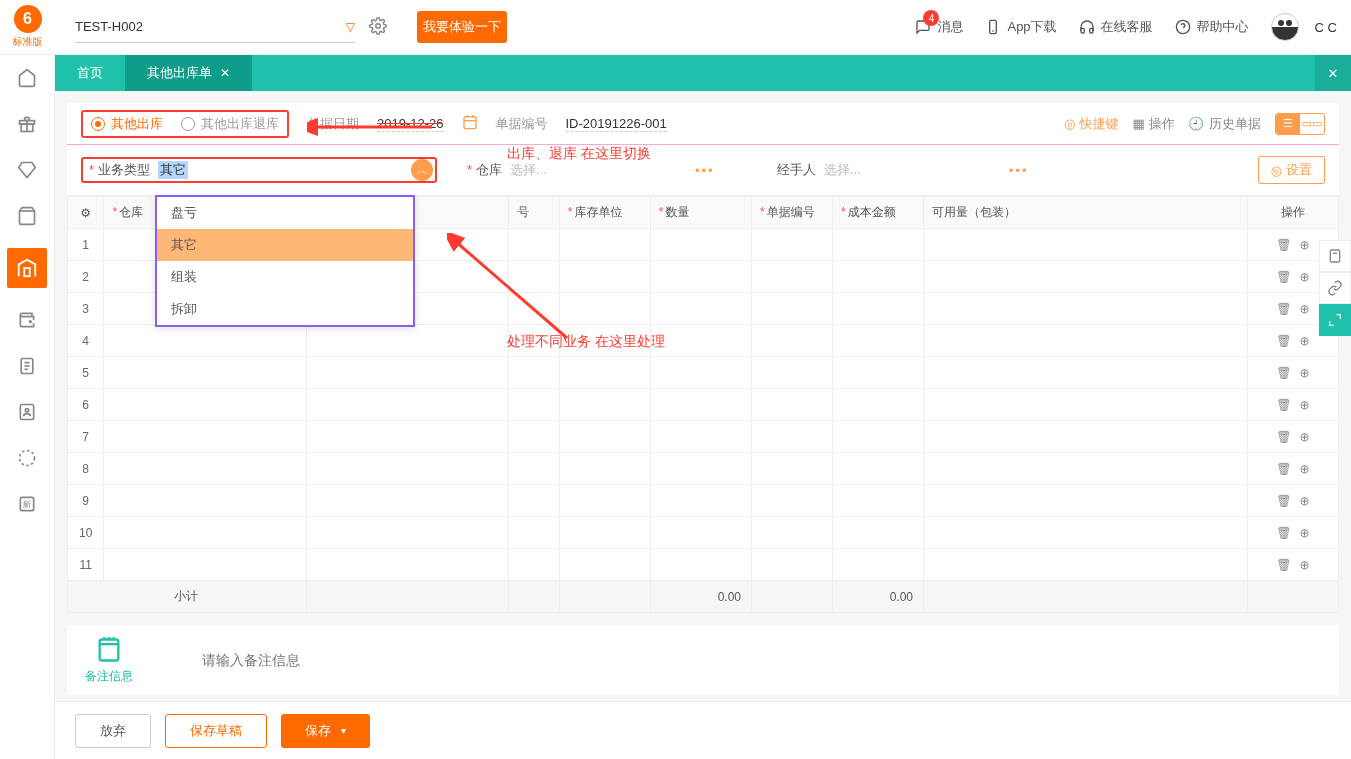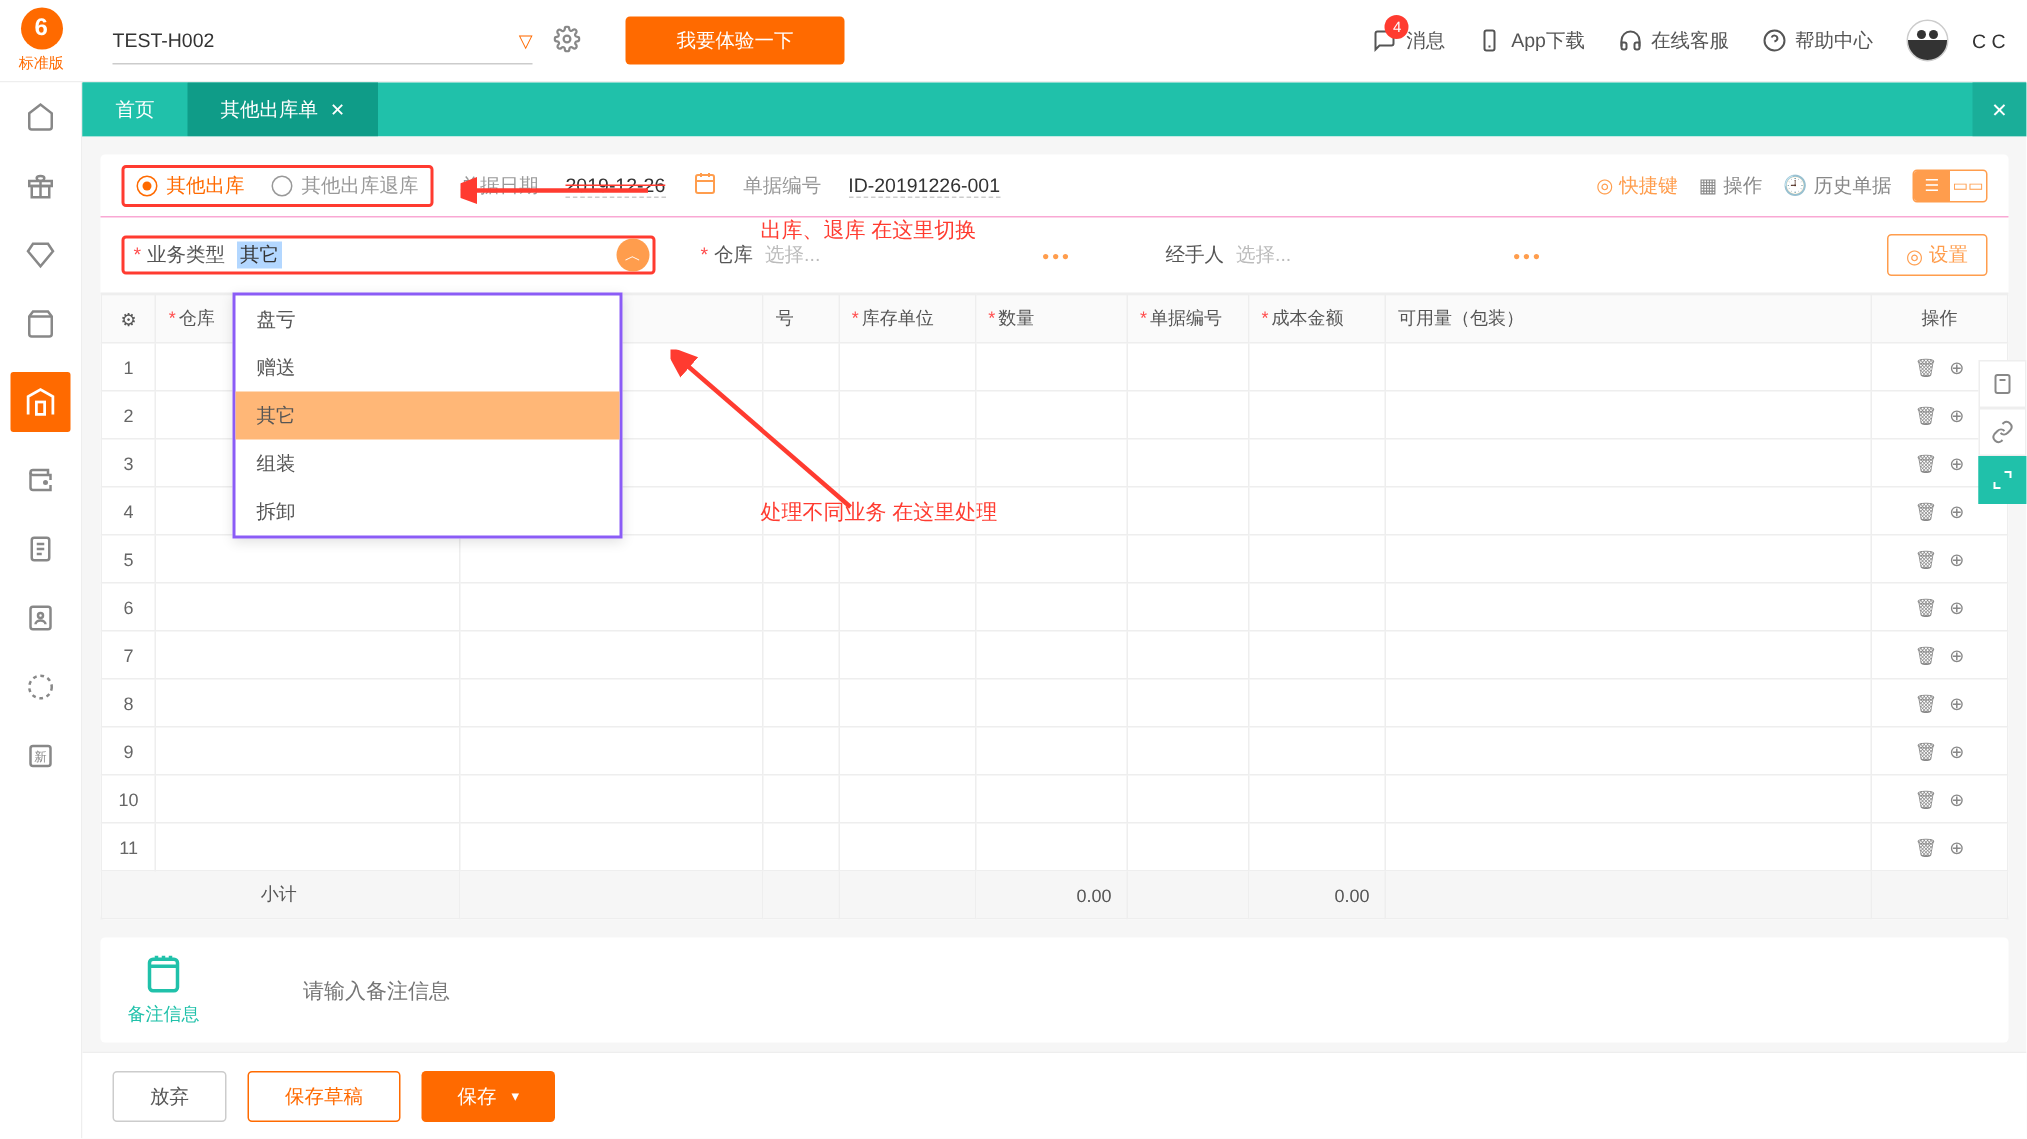--- a/index.html
+++ b/index.html
@@ -7,21 +7,21 @@
 body { width:1351px; height:759px; position:relative; overflow:hidden; }
 
 
 .topbar { height:55px; border-bottom:1px solid #eee; display:flex; align-items:center; padding:0 14px 0 0; }
 .logo-wrap { width:55px; display:flex; flex-direction:column; align-items:center; justify-content:center; gap:2px; }
 .logo-circle { width:28px; height:28px; border-radius:50%; background:#ff6a00; display:flex; align-items:center; justify-content:center; color:#fff; font-weight:bold; font-size:16px; }
 .logo-sub { font-size:10px; color:#ff6a00; }
 .tenant { width:280px; height:32px; margin-left:20px; border-bottom:1px solid #ccc; display:flex; align-items:center; justify-content:space-between; color:#333; }
 .tenant-chev { color:#ff6a00; font-size:12px; }
 .gear-top { margin-left:14px; color:#888; }
-.exp-btn { margin-left:30px; height:32px; padding:0 34px; background:#ff6a00; color:#fff; border-radius:3px; display:inline-flex; align-items:center; }
+.exp-btn { margin-left:30px; height:32px; padding:0 6px; background:#ff6a00; color:#fff; border-radius:3px; display:inline-flex; align-items:center; }
 .top-spacer { flex:1; }
 .top-item { display:inline-flex; align-items:center; gap:6px; margin-left:22px; color:#555; position:relative; }
 .top-item svg { width:16px; height:16px; }
 .badge { position:absolute; top:-8px; left:8px; min-width:16px; height:16px; border-radius:8px; background:#ff3b30; color:#fff; font-size:10px; display:flex; align-items:center; justify-content:center; padding:0 2px; }
 .avatar { width:28px; height:28px; border-radius:50%; background:linear-gradient(#fff 50%,#333 50%); border:1px solid #ccc; position:relative; overflow:hidden; }
 .avatar::before,.avatar::after{content:"";position:absolute;width:6px;height:6px;background:#333;border-radius:50%;top:6px;}
 .avatar::before{left:6px;} .avatar::after{right:6px;}
 .user { margin-left:10px; color:#333; }
 
 
@@ -305,21 +305,20 @@
     <div class="filter-row">
       <div class="filter-box">
         <div class="filt" style="width:340px;">
           <span class="filt-label req">业务类型</span>
           <span class="filt-value">其它</span>
           <span class="chev-circle">︿</span>
         </div>
 
         <div class="dropdown">
           <div class="dd-item">盘亏</div>
-          <div class="dd-item">赠送</div>
           <div class="dd-item sel">其它</div>
           <div class="dd-item">组装</div>
           <div class="dd-item">拆卸</div>
         </div>
       </div>
 
       <div class="filt" style="width:280px;">
         <span class="filt-label req">仓库</span>
         <span class="placeholder">选择...</span>
         <span class="dots">•••</span>

